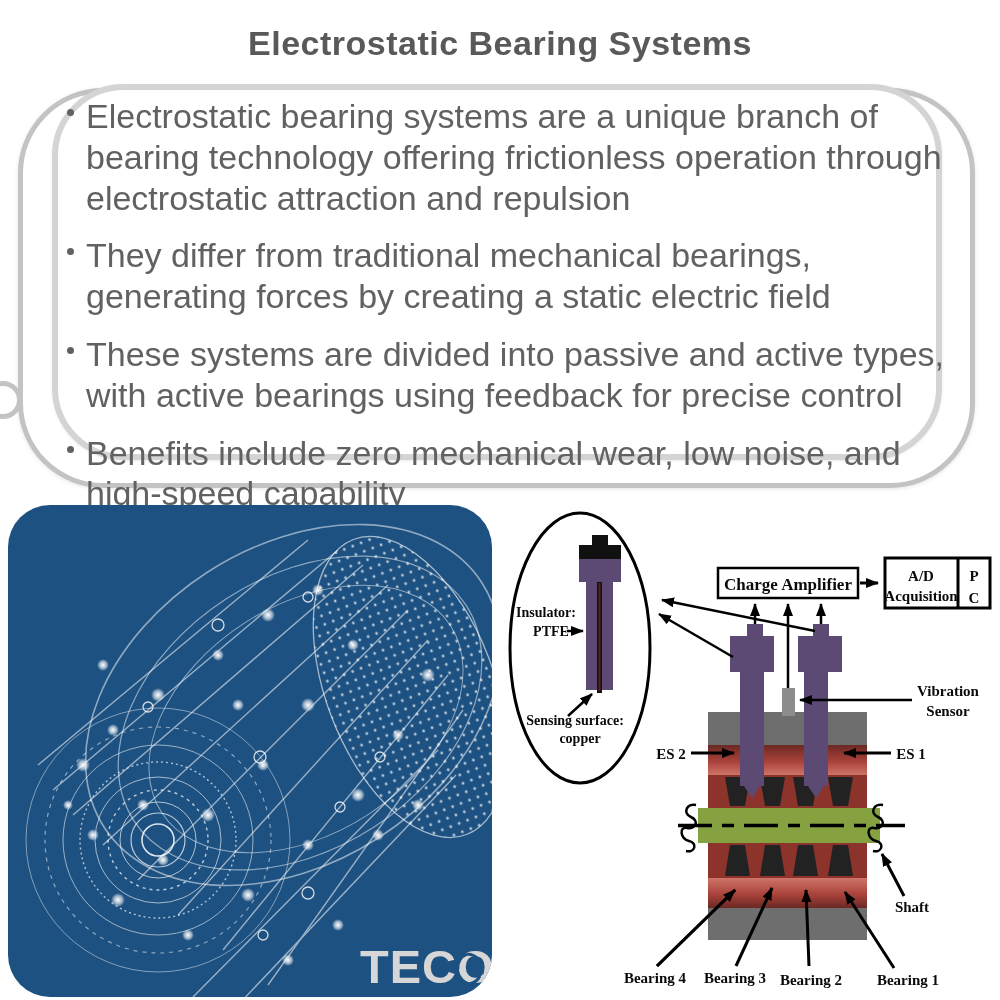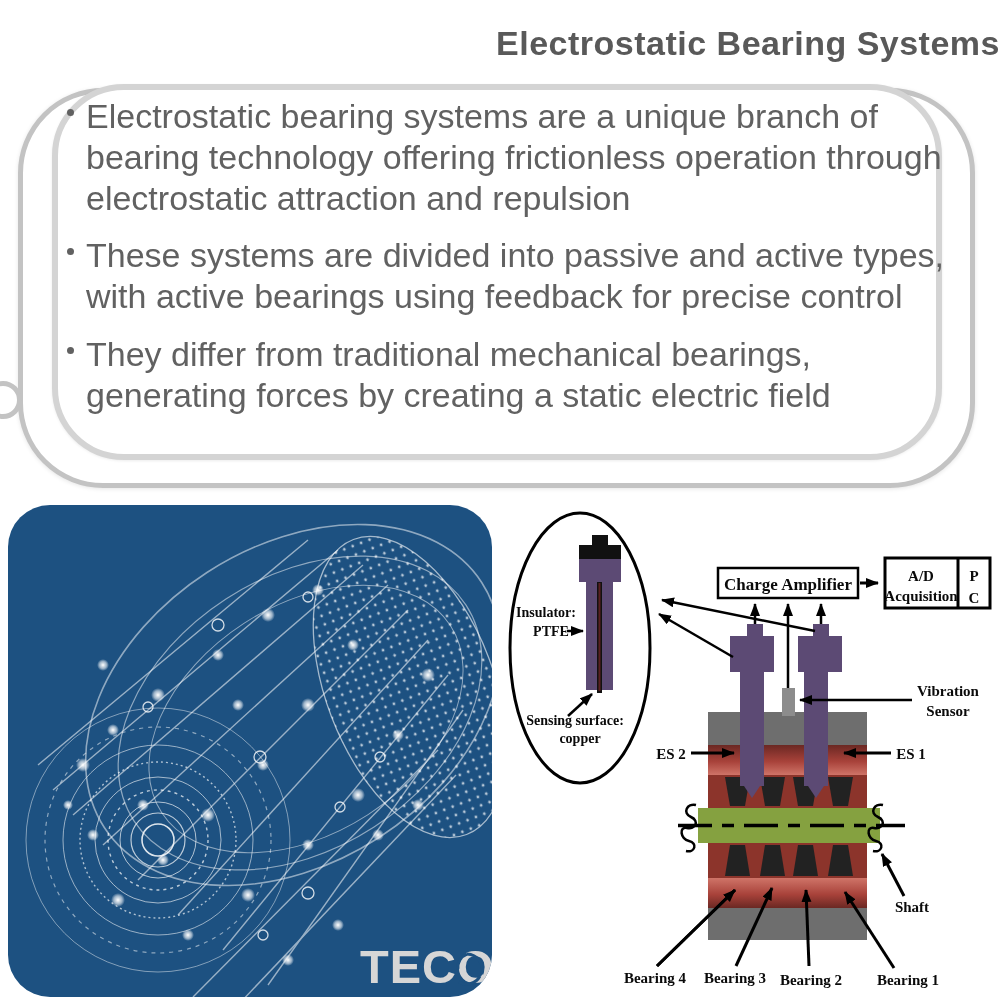--- a/index.html
+++ b/index.html
@@ -1,19 +1,19 @@
 <!DOCTYPE html>
 <html><head>
 <meta charset="utf-8">
 <style>
   html,body{margin:0;padding:0;}
   body{width:1000px;height:1000px;position:relative;background:#ffffff;
        font-family:"Liberation Sans",sans-serif;overflow:hidden;}
 
-  .page-title{position:absolute;top:24px;left:0;width:1000px;text-align:right;
+  .page-title{position:absolute;top:24px;left:0;width:1000px;text-align:center;
     font-size:34px;font-weight:bold;color:#595959;letter-spacing:.5px;}
 
   
   .bubble-back{position:absolute;left:18px;top:88px;width:957px;height:400px;
     background:#fff;border:5px solid #c3c3c3;border-radius:85px;box-sizing:border-box;
     box-shadow:0 1px 4px rgba(0,0,0,.10);z-index:1;}
   .bubble-front{position:absolute;left:52px;top:84px;width:890px;height:376px;
     background:#fff;border:6px solid #d4d4d4;border-radius:72px;box-sizing:border-box;
     box-shadow:0 1px 3px rgba(0,0,0,.08);z-index:2;}
   .bubble-tail{position:absolute;left:-16px;top:381px;width:38px;height:38px;
@@ -36,22 +36,23 @@
 
 <div class="page-title">Electrostatic Bearing Systems</div>
 
 <div class="bubble-back"></div>
 <div class="bubble-tail"></div>
 <div class="bubble-front"></div>
 
 <div class="bubble-text">
   <ul>
     <li><span class="bullet-dot"></span><span>Electrostatic bearing systems are a unique branch of bearing technology offering frictionless operation through electrostatic attraction and repulsion</span></li>
+    <li><span class="bullet-dot"></span><span>They differ from traditional mechanical bearings, generating forces by creating a static electric field</span></li>
     <li><span class="bullet-dot"></span><span>These systems are divided into passive and active types, with active bearings using feedback for precise control</span></li>
-    <li><span class="bullet-dot"></span><span>They differ from traditional mechanical bearings, generating forces by creating a static electric field</span></li>
+    <li><span class="bullet-dot"></span><span>Benefits include zero mechanical wear, low noise, and high-speed capability</span></li>
   </ul>
 </div>
 
 <svg class="left-image" width="484" height="492" viewBox="0 0 484 492">
   <defs>
     <clipPath id="imgclip">
         <rect x="0" y="0" width="484" height="492" rx="42"></rect>
       </clipPath>
     <pattern id="dots" width="9" height="9" patternUnits="userSpaceOnUse">
       <circle cx="3" cy="3" r="1.4" fill="#ffffff" opacity="0.85"></circle>

